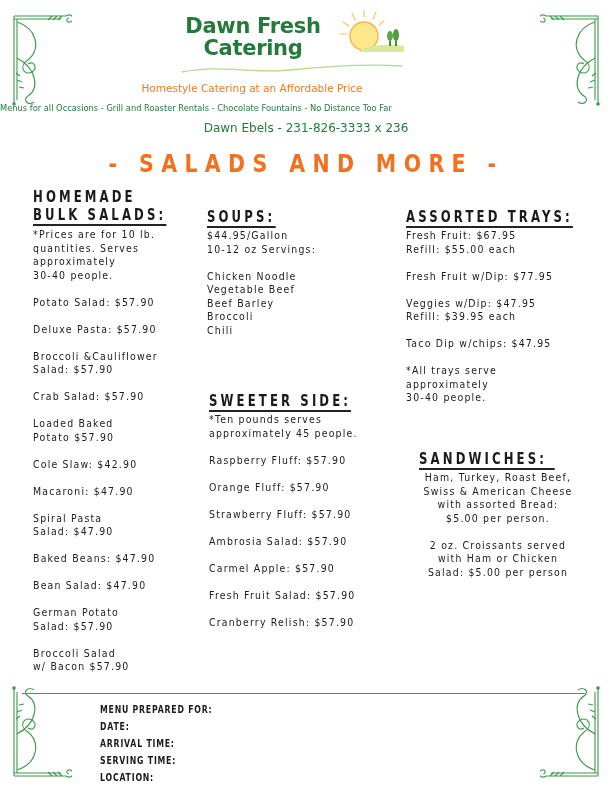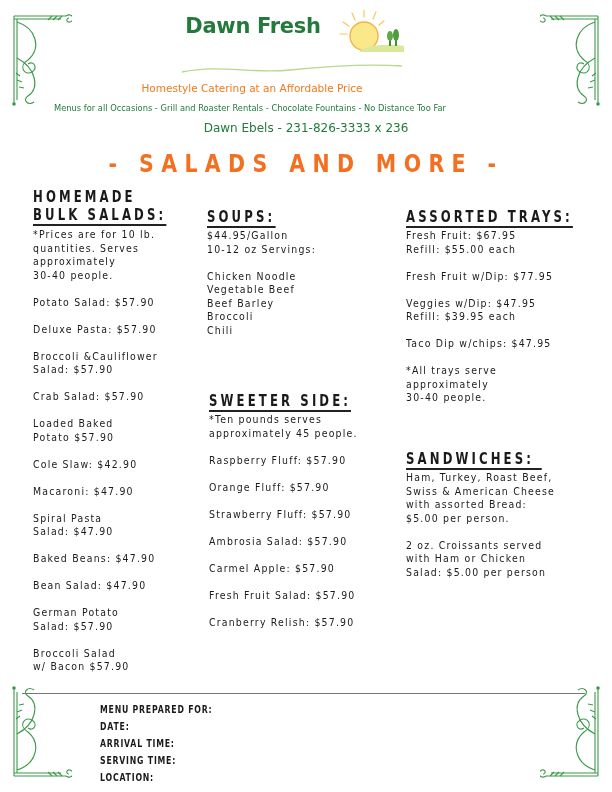--- a/index.html
+++ b/index.html
@@ -16,21 +16,21 @@
       letter-spacing: -0.3px;
       font-weight: bold;
     }
     .logo-swoosh { position: absolute; left: 180px; top: 62px; width: 225px; height: 14px; }
     .sun { position: absolute; left: 334px; top: 8px; width: 72px; height: 48px; }
     .tagline {
       position: absolute; left: 0; width: 504px; top: 82px; text-align: center;
       color: #f07a1d; font-family: "DejaVu Sans", sans-serif; font-size: 10.5px;
     }
     .services {
-      position: absolute; left: 0; width: 500px; top: 103px; text-align: center;
+      position: absolute; left: 0; width: 500px; top: 103px; 
       color: #237a3b; font-family: "DejaVu Sans", sans-serif; font-size: 8.3px;
     }
     .contact {
       position: absolute; left: 0; width: 612px; top: 121px; text-align: center;
       color: #237a3b; font-family: "DejaVu Sans", sans-serif; font-size: 12px;
     }
     .page-title {
       position: absolute; left: 0; width: 612px; top: 149px; text-align: center;
       color: #f37021; font-family: "DejaVu Sans", sans-serif; font-weight: bold;
       font-size: 25px; letter-spacing: 9px; transform: scaleX(0.82); transform-origin: center;
@@ -113,20 +113,21 @@
       <path d="M42 12 l4 -4 M47 12 l4 -4 M52 12 l4 -4"></path>
       <path d="M14 68 l-4 -3 M16 74 l-5 -2 M18 80 l-5 -1"></path>
     </g>
     <circle cx="8" cy="96" r="1.8" fill="#3c9a4a"></circle>
   </svg>
 </div>
 
 <div>
   <div class="logo-name">
     <div>Dawn Fresh</div>
+    <div>Catering</div>
   </div>
   <svg class="sun" viewBox="0 0 72 48">
     <g stroke="#f7c65a" stroke-width="1.2" stroke-linecap="round">
       <line x1="30" y1="2" x2="30" y2="9"></line>
       <line x1="42" y1="4" x2="39" y2="11"></line>
       <line x1="18" y1="5" x2="21" y2="12"></line>
       <line x1="9" y1="14" x2="15" y2="18"></line>
       <line x1="6" y1="26" x2="13" y2="26"></line>
       <line x1="50" y1="13" x2="45" y2="17"></line>
     </g>
@@ -263,21 +264,21 @@
     <div>Taco Dip w/chips: $47.95</div>
     <div class="gap"></div>
     <div>
       <div>*All trays serve</div>
       <div>approximately</div>
       <div>30-40 people.</div>
     </div>
   </div>
 </div>
 
-<div class="col" style="left:406px; top:449px; width:200px;">
+<div class="col" style="left:406px; top:449px; width:200px;text-align:center;">
   <div class="heading">
     <span class="ul" style="padding-right:10px;">SANDWICHES:</span>
   </div>
   <div style="height:3px"></div>
   <div class="txt">
     <div>
       <div>Ham, Turkey, Roast Beef,</div>
       <div>Swiss &amp; American Cheese</div>
       <div>with assorted Bread:</div>
       <div>$5.00 per person.</div>

